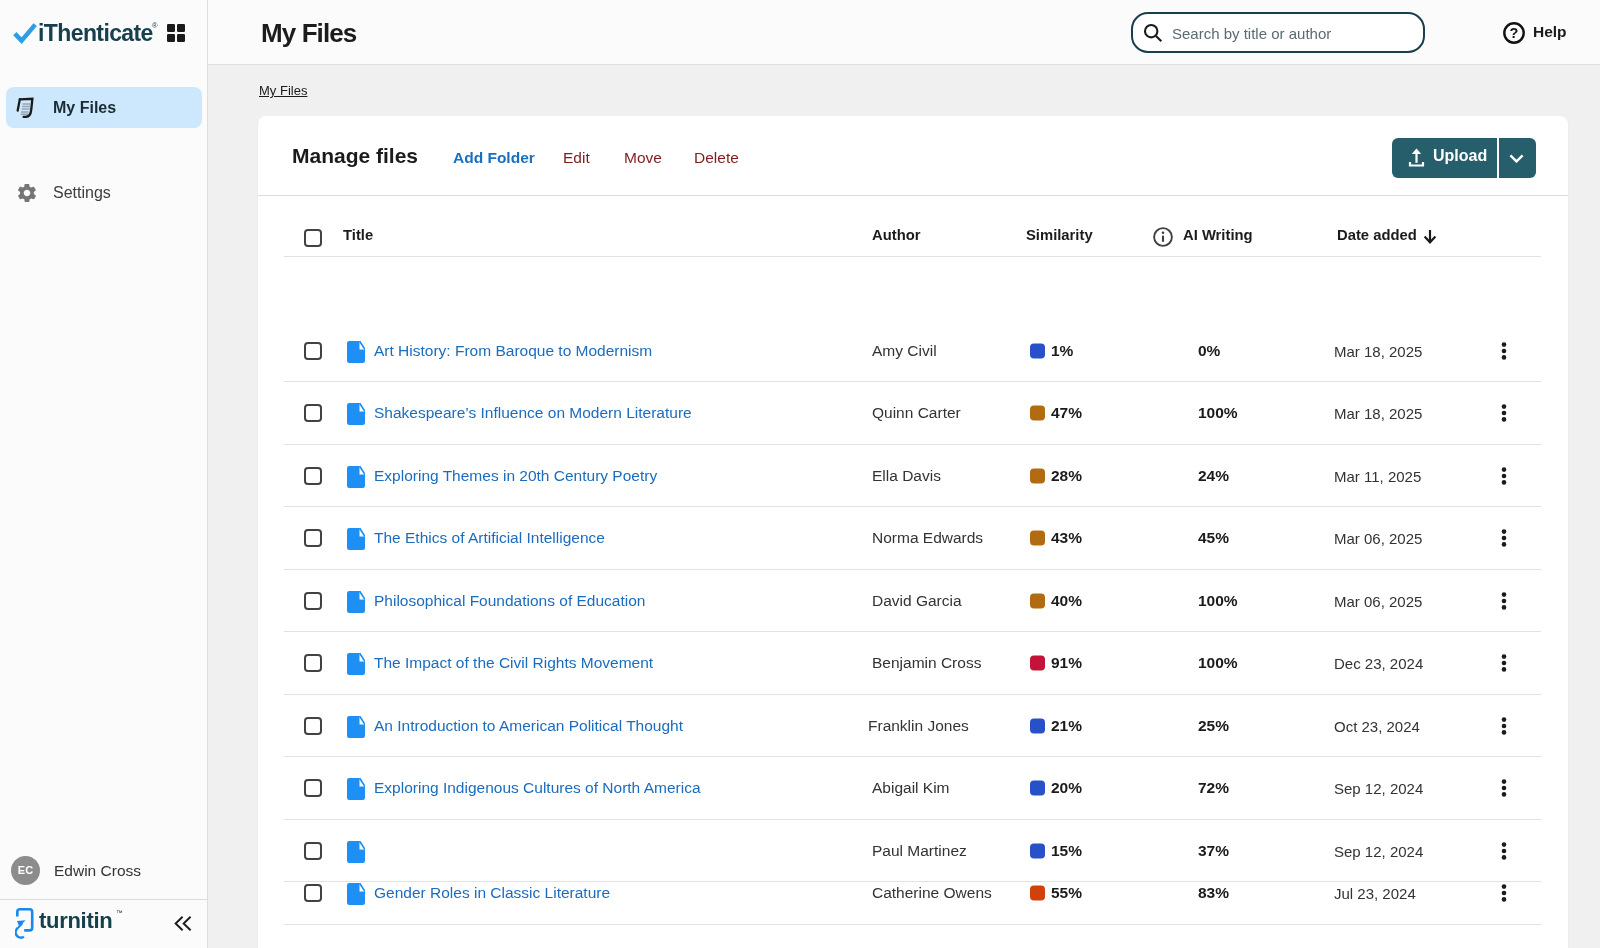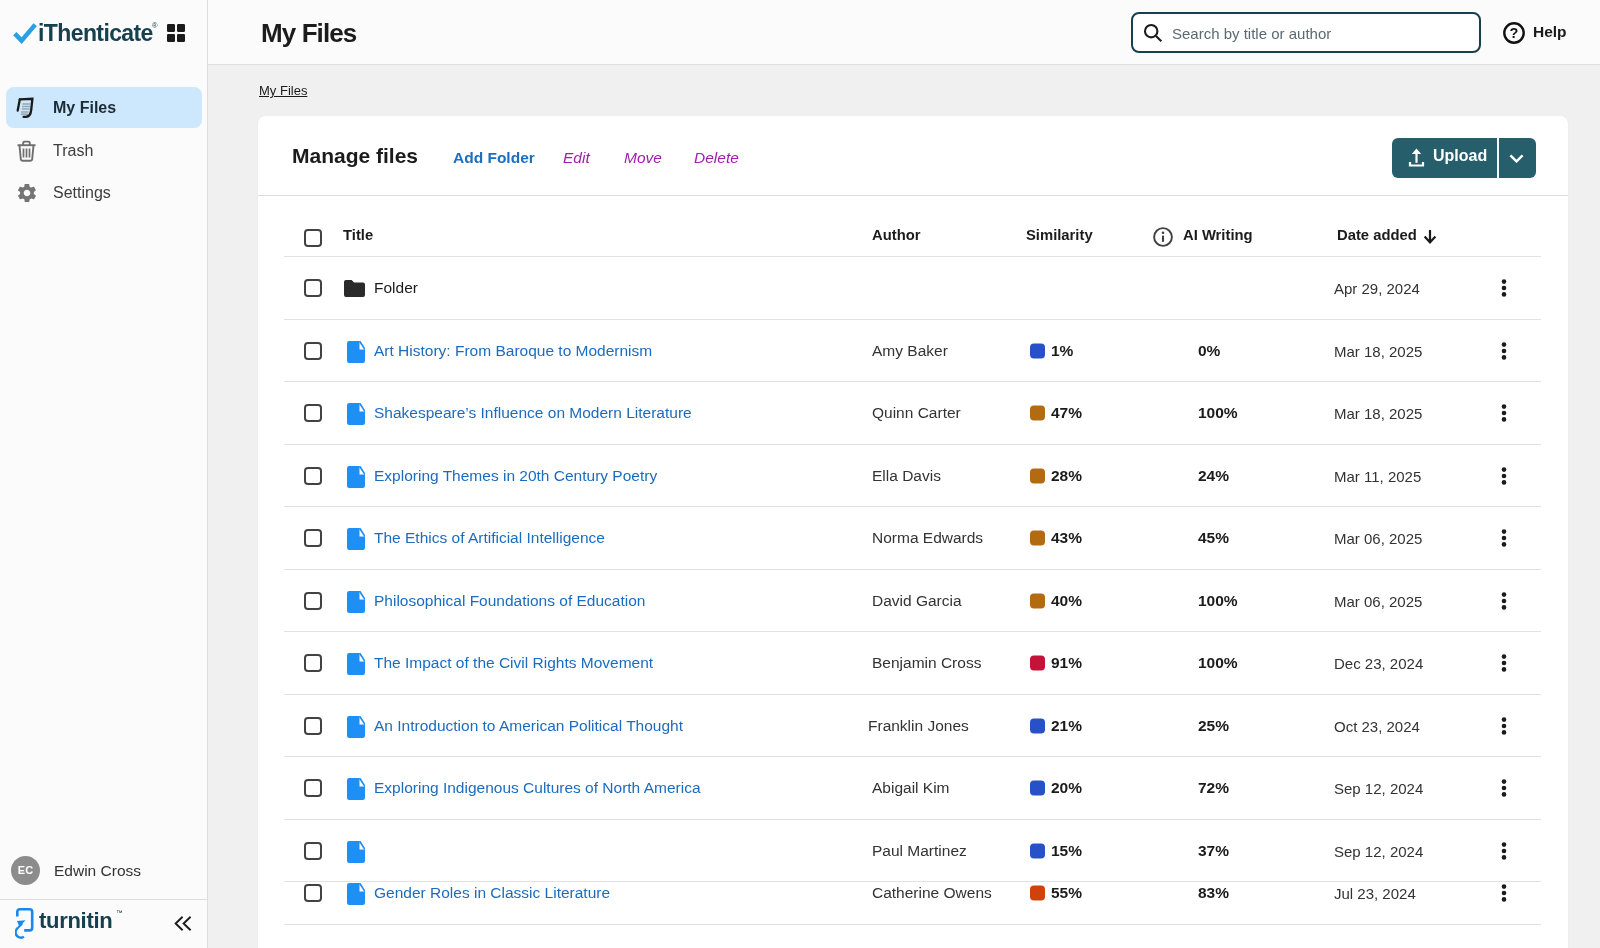--- a/index.html
+++ b/index.html
@@ -19,33 +19,33 @@
 #avatar { position:absolute; left:11px; top:856px; width:29px; height:29px; border-radius:50%; background:#8C8C8C; color:#fff; font-size:11px; font-weight:700; text-align:center; line-height:29px; }
 #uname { position:absolute; left:54px; top:862px; font-size:15.5px; color:#333; }
 #sidediv { position:absolute; left:0; top:899px; width:207px; border-top:1px solid #DDD; }
 #tnlogo { position:absolute; left:15px; top:908px; }
 #tntext { position:absolute; left:39px; top:908px; font-size:22px; font-weight:700; color:#17404E; letter-spacing:-0.3px; }
 #tntm { position:absolute; left:116px; top:909px; font-size:6.5px; color:#17404E; }
 #collapse { position:absolute; left:174px; top:916px; }
 
 #topbar { position:absolute; left:208px; top:0; width:1392px; height:65px; background:#FBFBFB; border-bottom:1px solid #DEDEDE; }
 #pagetitle { position:absolute; left:53px; top:18px; font-size:26px; font-weight:700; color:#1C1C1C; letter-spacing:-0.9px; }
-#search { position:absolute; left:923px; top:12px; width:350px; height:41px; background:#fff; border:2px solid #173F4E; border-radius:8px; }
+#search { position:absolute; left:923px; top:12px; width:294px; height:41px; background:#fff; border:2px solid #173F4E; border-radius:17px; }
 #search .sicon { position:absolute; left:10px; top:50%; transform:translateY(-50%); }
 #search .ph { position:absolute; left:39px; top:50%; transform:translateY(-50%); font-size:15px; color:#5A6A72; }
 #helpico { position:absolute; left:1295px; top:22px; }
 #helptxt { position:absolute; left:1325px; top:23px; font-size:15.5px; font-weight:700; color:#1B1B1B; }
 
 #crumb { position:absolute; left:259px; top:83px; font-size:13px; color:#1B1B1B; text-decoration:underline; z-index:2; }
 #card { position:absolute; left:258px; top:116px; width:1310px; height:840px; background:#fff; border-radius:8px; box-shadow:0 1px 2px rgba(0,0,0,0.06); }
 #toolbar { position:absolute; left:0; top:0; width:1310px; height:80px; border-bottom:1px solid #DCDCDC; }
 #mftitle { position:absolute; left:34px; top:28px; font-size:21px; font-weight:700; color:#1B1B1B; }
 .tlink { position:absolute; top:33px; font-size:15.5px; }
 #addf { left:195px; color:#1A6FC0; font-weight:700; }
-.gray { color:#a21caf;font-style:italic; }
+.gray { color:#7f1d1d; }
 #upload { position:absolute; left:1134px; top:22px; width:144px; height:40px; background:#265E6C; border-radius:6px; }
 #upload .updiv { position:absolute; left:105px; top:0; width:1.5px; height:40px; background:#FBFBFB; }
 #upload .upic { position:absolute; left:15px; top:10px; }
 #upload .uptx { position:absolute; left:41px; top:9px; font-size:16px; font-weight:700; color:#fff; }
 #upload .upch { position:absolute; left:117px; top:16px; }
 
 #thead { position:absolute; left:0; top:80px; width:1310px; height:61px; }
 #thead .hline { position:absolute; left:26px; top:60px; width:1257px; border-top:1px solid #E2E2E2; }
 .hl { position:absolute; top:31px; font-size:14.8px; font-weight:700; color:#1B1B1B; }
 .cb { position:absolute; top:50%; transform:translateY(-50%); width:18px; height:18px; border:2.5px solid #424242; border-radius:4px; background:#fff; }
@@ -84,29 +84,20 @@
         <g fill="none" stroke="#1B1B1B" stroke-width="2.3" stroke-linecap="round">
           <path d="M3.8 2.4 L16.4 1.8 C16.0 5.6 15.6 9.6 15.2 13.0 C14.8 16.9 13.4 19.6 10.0 19.8 L7.6 19.9"></path>
           <path d="M3.8 2.4 L1.7 13.5"></path>
         </g>
         <g stroke="#97A6B2" stroke-width="1.5">
           <path d="M6.4 6.9 H14.3 M6.1 9.4 H14.0 M5.8 11.9 H13.7"></path>
           <path d="M5.0 14.9 H12.5 M4.7 17.3 H12.2"></path>
         </g>
       </svg>
     <span class="mtxt">My Files</span>
-    </div>
-  <div class="mi" id="mi-trash">
-    <svg class="micon" width="21" height="22" viewBox="0 0 21 22">
-        <path d="M3.5 5.5 L4.8 19 Q5 20.8 6.8 20.8 H14.2 Q16 20.8 16.2 19 L17.5 5.5" fill="none" stroke="#6F6F6F" stroke-width="1.9"></path>
-        <path d="M1.5 5.2 H19.5" stroke="#6F6F6F" stroke-width="1.9"></path>
-        <path d="M7.2 5 V3 Q7.2 1.6 8.6 1.6 H12.4 Q13.8 1.6 13.8 3 V5" fill="none" stroke="#6F6F6F" stroke-width="1.9"></path>
-        <path d="M7.5 8.5 V17.5 M10.5 8.5 V17.5 M13.5 8.5 V17.5" stroke="#6F6F6F" stroke-width="1.7"></path>
-      </svg>
-    <span class="mtxt">Trash</span>
     </div>
   <div class="mi" id="mi-set">
     <svg class="micon" width="22" height="22" viewBox="0 0 24 24">
         <path fill="#757575" d="M19.4 13c0-.3.1-.6.1-1s0-.7-.1-1l2.1-1.6c.2-.2.2-.4.1-.6l-2-3.5c-.1-.2-.4-.3-.6-.2l-2.5 1c-.5-.4-1.1-.7-1.7-1l-.4-2.6c0-.2-.2-.4-.5-.4h-4c-.2 0-.4.2-.5.4l-.4 2.6c-.6.3-1.2.6-1.7 1l-2.5-1c-.2-.1-.5 0-.6.2l-2 3.5c-.1.2-.1.5.1.6L4.5 11c0 .3-.1.6-.1 1s0 .7.1 1l-2.1 1.6c-.2.2-.2.4-.1.6l2 3.5c.1.2.4.3.6.2l2.5-1c.5.4 1.1.7 1.7 1l.4 2.6c0 .2.2.4.5.4h4c.2 0 .4-.2.5-.4l.4-2.6c.6-.3 1.2-.6 1.7-1l2.5 1c.2.1.5 0 .6-.2l2-3.5c.1-.2.1-.5-.1-.6L19.4 13zM12 15.6c-2 0-3.6-1.6-3.6-3.6S10 8.4 12 8.4s3.6 1.6 3.6 3.6-1.6 3.6-3.6 3.6z"></path>
       </svg>
     <span class="mtxt">Settings</span>
     </div>
 
   <div id="avatar">EC</div>
     <div id="uname">Edwin Cross</div>
@@ -182,42 +173,29 @@
     <span class="hl" style="left:925px">AI Writing</span>
     <span class="hl" style="left:1079px">Date added</span>
     <svg class="sarr" width="14" height="15" viewBox="0 0 14 15">
         <g fill="none" stroke="#1B1B1B" stroke-width="2.2">
           <path d="M7 1 V12.5"></path>
           <path d="M1.6 7.6 L7 13.3 L12.4 7.6"></path>
         </g>
       </svg>
     <div class="hline"></div>
   </div>
-<div class="row" style="top:141.0px">
-      <span class="cb" style="left:46px"></span>
-      <span class="ic" style="left:86px;top:22.5px"><svg width="21" height="17" viewBox="0 0 21 17">
-          <path d="M2 0 h5.6 l2.5 2.5 h8.9 A2 2 0 0 1 21 4.5 V15 a2 2 0 0 1 -2 2 H2 a2 2 0 0 1 -2 -2 V2 A2 2 0 0 1 2 0 z" fill="#2A2A2A"></path>
-        </svg></span>
-      <span class="t dk" style="left:116px">Folder</span>
-      <span class="t dt" style="left:1076px">Apr 29, 2024</span>
-      <span class="kb"><svg width="6" height="18" viewBox="0 0 6 18">
-          <circle cx="3" cy="2.6" r="2.3" fill="#1B1B1B"></circle>
-          <circle cx="3" cy="9" r="2.3" fill="#1B1B1B"></circle>
-          <circle cx="3" cy="15.4" r="2.3" fill="#1B1B1B"></circle>
-        </svg></span>
-    </div>
 <div class="row" style="top:203.5px">
       <span class="cb" style="left:46px"></span>
       <span class="ic" style="left:89px;top:21px"><svg width="18" height="22" viewBox="0 0 18 22">
           <path d="M2.2 0 H12.5 L18 8.5 V19.8 A2.2 2.2 0 0 1 15.8 22 H2.2 A2.2 2.2 0 0 1 0 19.8 V2.2 A2.2 2.2 0 0 1 2.2 0 z" fill="#1E8FF5"></path>
           <path d="M12.5 0.2 L12.5 8.5 L17.9 8.5 z" fill="#fff"></path>
           <path d="M13.0 0.7 L17.6 7.9" stroke="#1E8FF5" stroke-width="1.7" stroke-linecap="round"></path>
         </svg></span>
       <span class="t lnk" style="left:116px">Art History: From Baroque to Modernism</span>
-      <span class="t au" style="left:614px">Amy Baker</span>
+      <span class="t au" style="left:614px">Amy Civil</span>
       <span class="chip" style="left:772px;background:#2850C8"></span>
       <span class="t pc" style="left:793px">1%</span>
       <span class="t pc" style="left:940px">0%</span>
       <span class="t dt" style="left:1076px">Mar 18, 2025</span>
       <span class="kb"><svg width="6" height="18" viewBox="0 0 6 18">
           <circle cx="3" cy="2.6" r="2.3" fill="#1B1B1B"></circle>
           <circle cx="3" cy="9" r="2.3" fill="#1B1B1B"></circle>
           <circle cx="3" cy="15.4" r="2.3" fill="#1B1B1B"></circle>
         </svg></span>
     </div>

